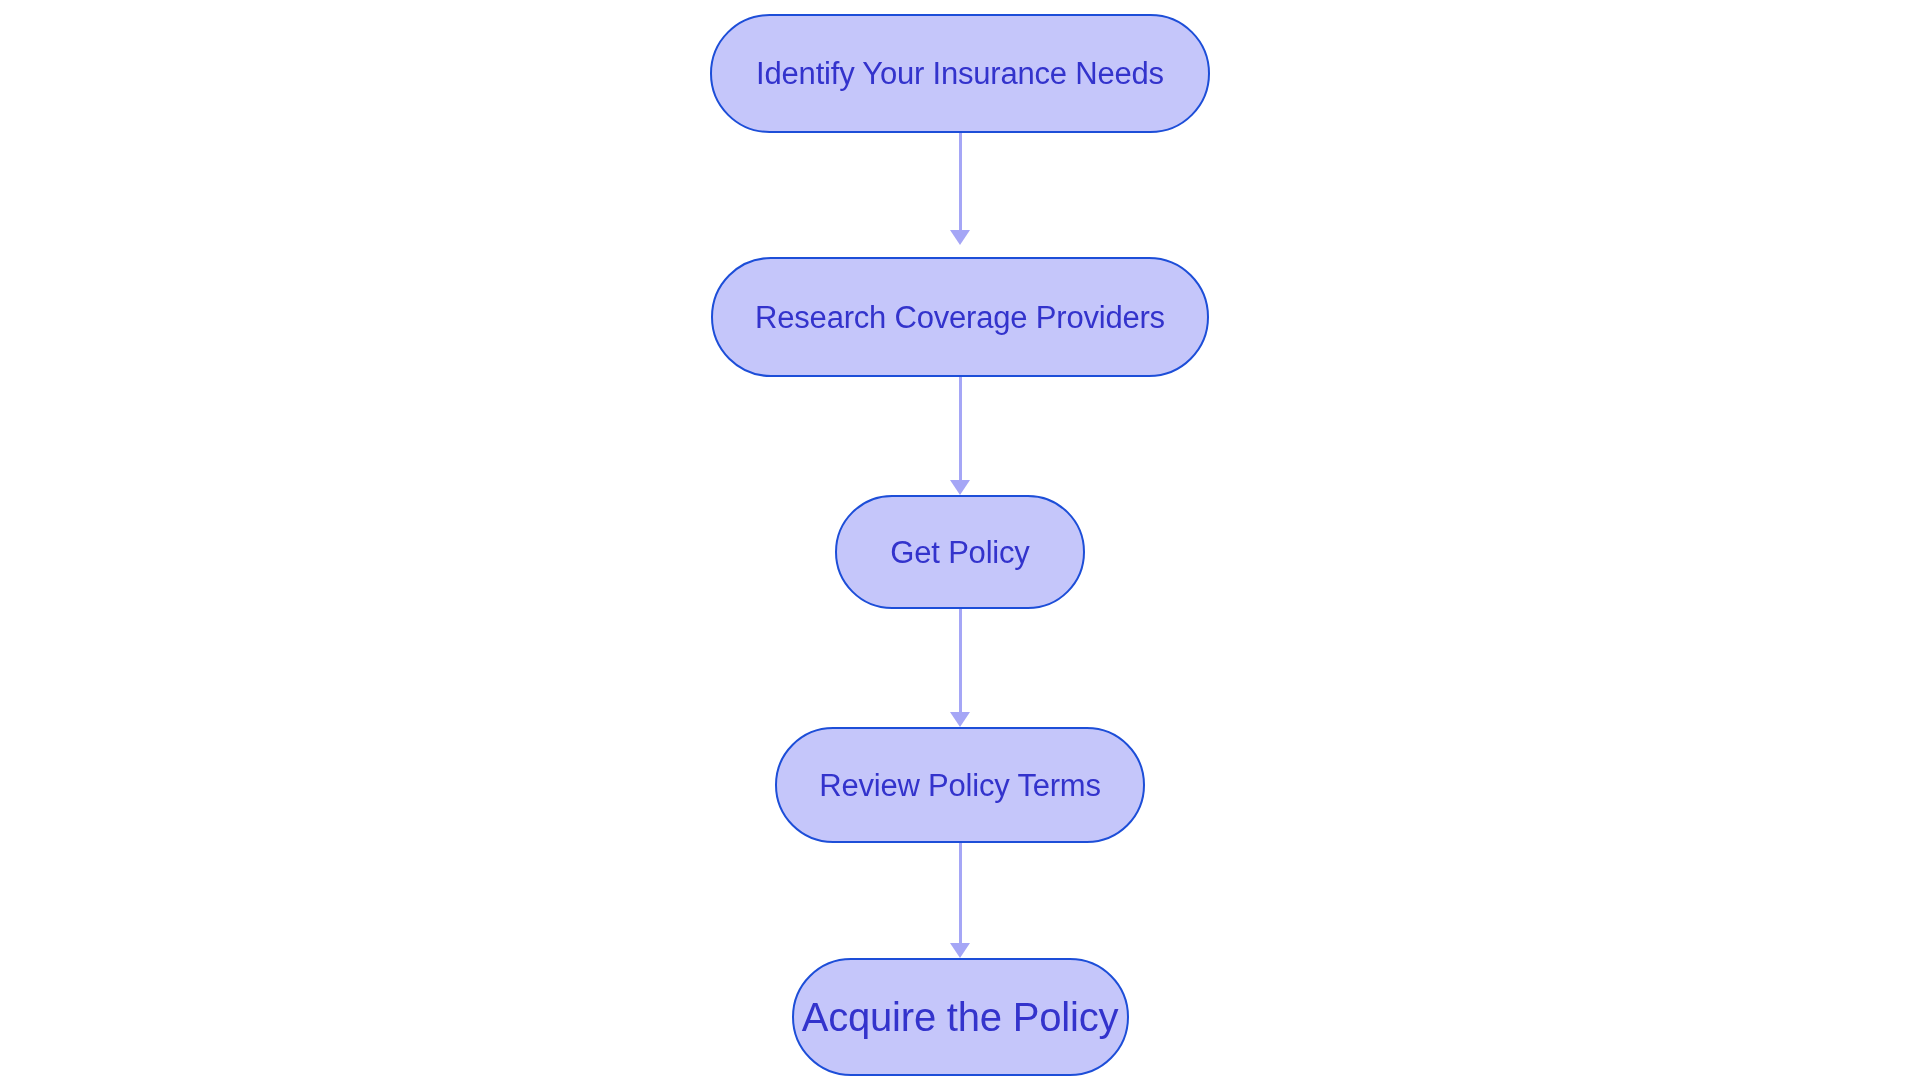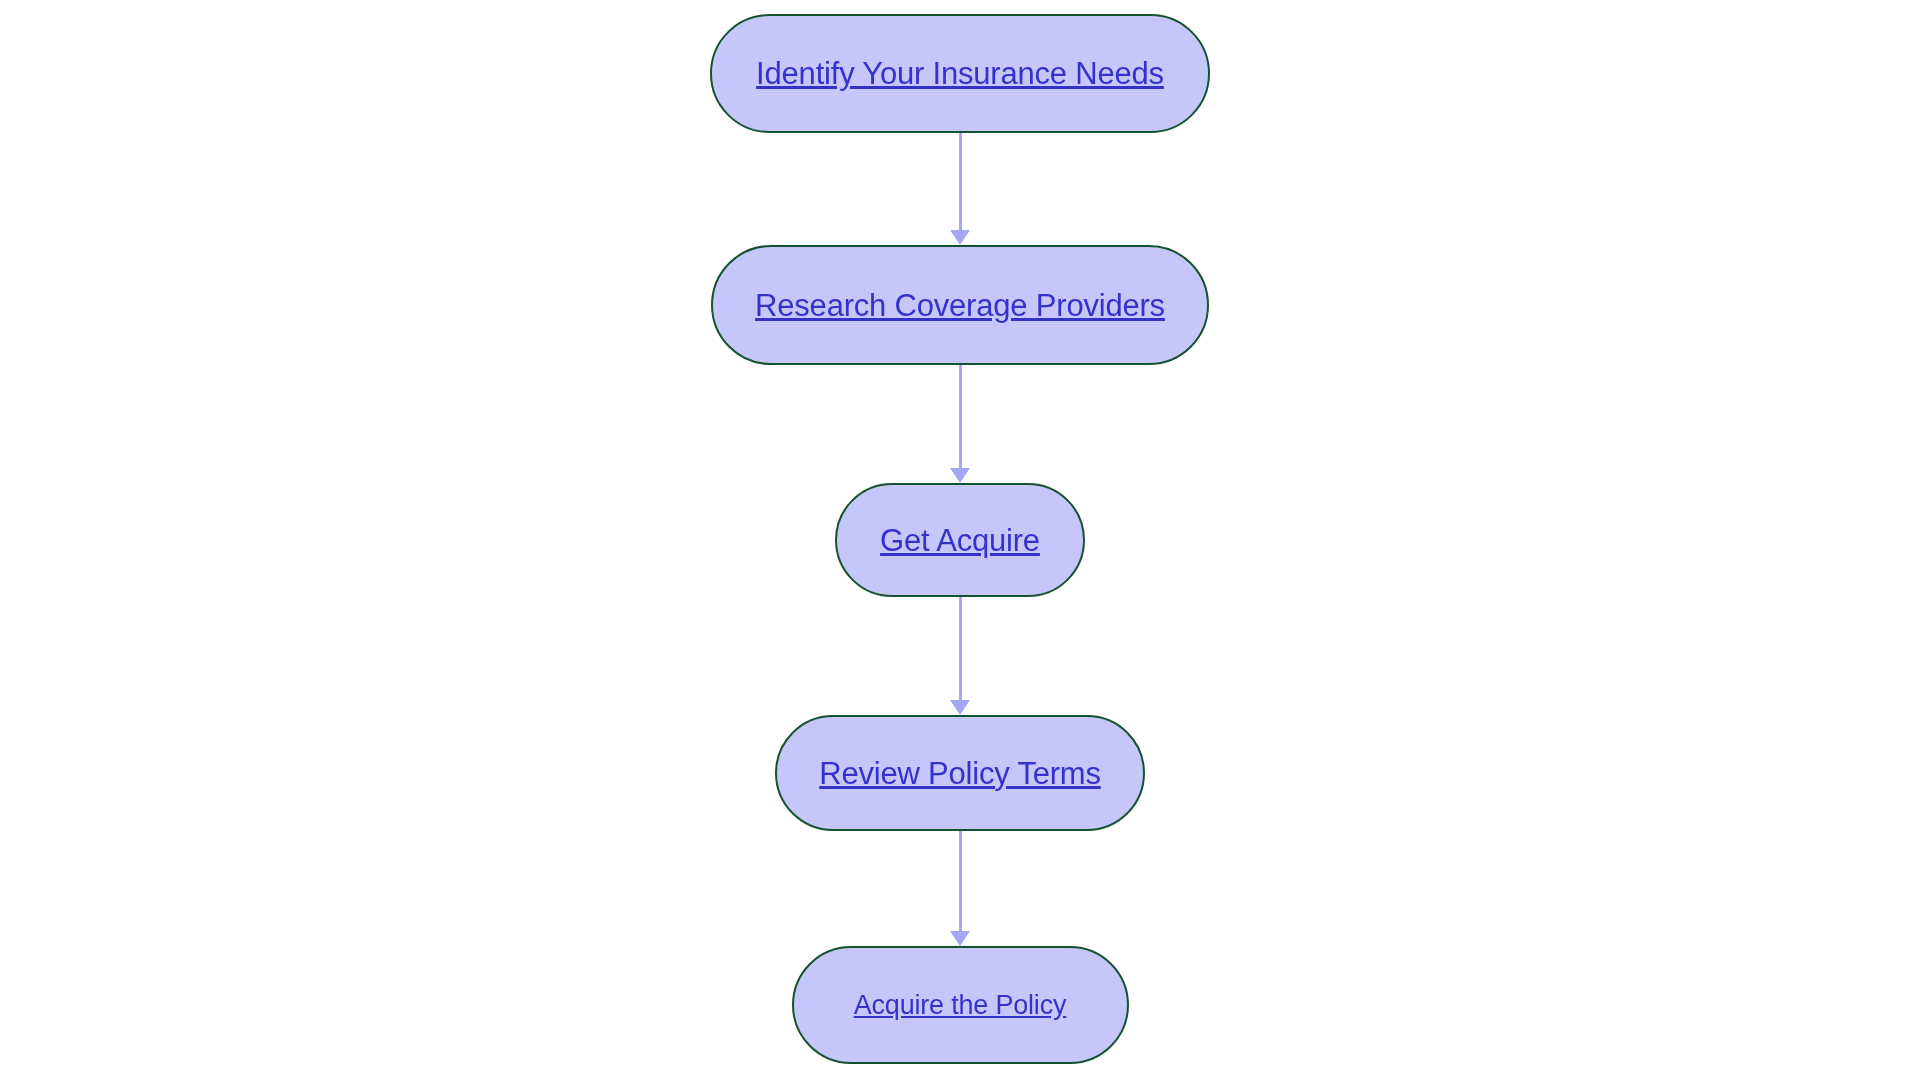--- a/index.html
+++ b/index.html
@@ -28,45 +28,44 @@
     width: 1920px;
     height: 1083px;
     display: flex;
     flex-direction: column;
     align-items: center;
   }
 
   .node {
     box-sizing: border-box;
     background: #c5c6fa;
-    border: 2px solid #14532d;
+    border: 2px solid #1d4ed8;
     border-radius: 999px;
     display: flex;
     align-items: center;
     justify-content: center;
     color: #3333cc;
     font-family: "Liberation Sans", sans-serif;
     font-weight: 400;
     letter-spacing: -0.2px;
     white-space: nowrap;
     user-select: none;
-    text-decoration: underline;
   }
 
   .node-label {
     color: #3333cc;
     line-height: 1;
   }
 
   
   .node-1 { width: 500px; height: 119px; font-size: 31px; margin-top: 14px; }
-  .node-2 { width: 498px; height: 120px; font-size: 31px; }
+  .node-2 { width: 498px; height: 120px; font-size: 31px; margin-top: 12px; }
   .node-3 { width: 250px; height: 114px; font-size: 31px; }
   .node-4 { width: 370px; height: 116px; font-size: 31px; }
-  .node-5 { width: 337px; height: 118px; font-size: 27px; }
+  .node-5 { width: 337px; height: 118px; font-size: 40px; }
 
   
   .connector {
     position: relative;
     width: 24px;
     display: flex;
     flex-direction: column;
     align-items: center;
     justify-content: flex-start;
   }
@@ -107,21 +106,21 @@
     <div class="node node-2">
       <span class="node-label">Research Coverage Providers</span>
     </div>
 
     <div class="connector conn-2">
       <div class="connector-line"></div>
       <div class="connector-arrow"></div>
     </div>
 
     <div class="node node-3">
-      <span class="node-label">Get Acquire</span>
+      <span class="node-label">Get Policy</span>
     </div>
 
     <div class="connector conn-3">
       <div class="connector-line"></div>
       <div class="connector-arrow"></div>
     </div>
 
     <div class="node node-4">
       <span class="node-label">Review Policy Terms</span>
     </div>

